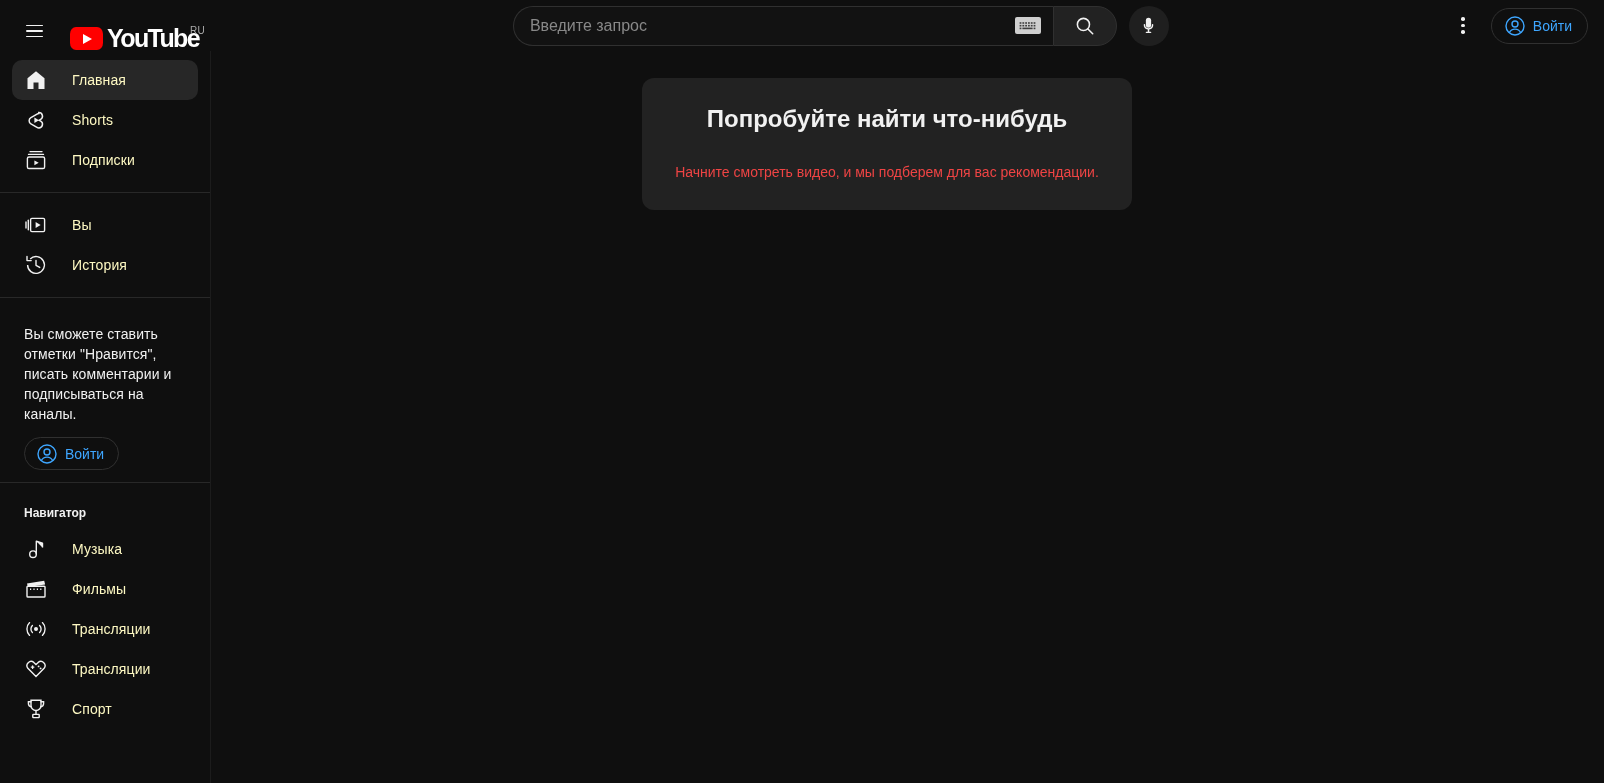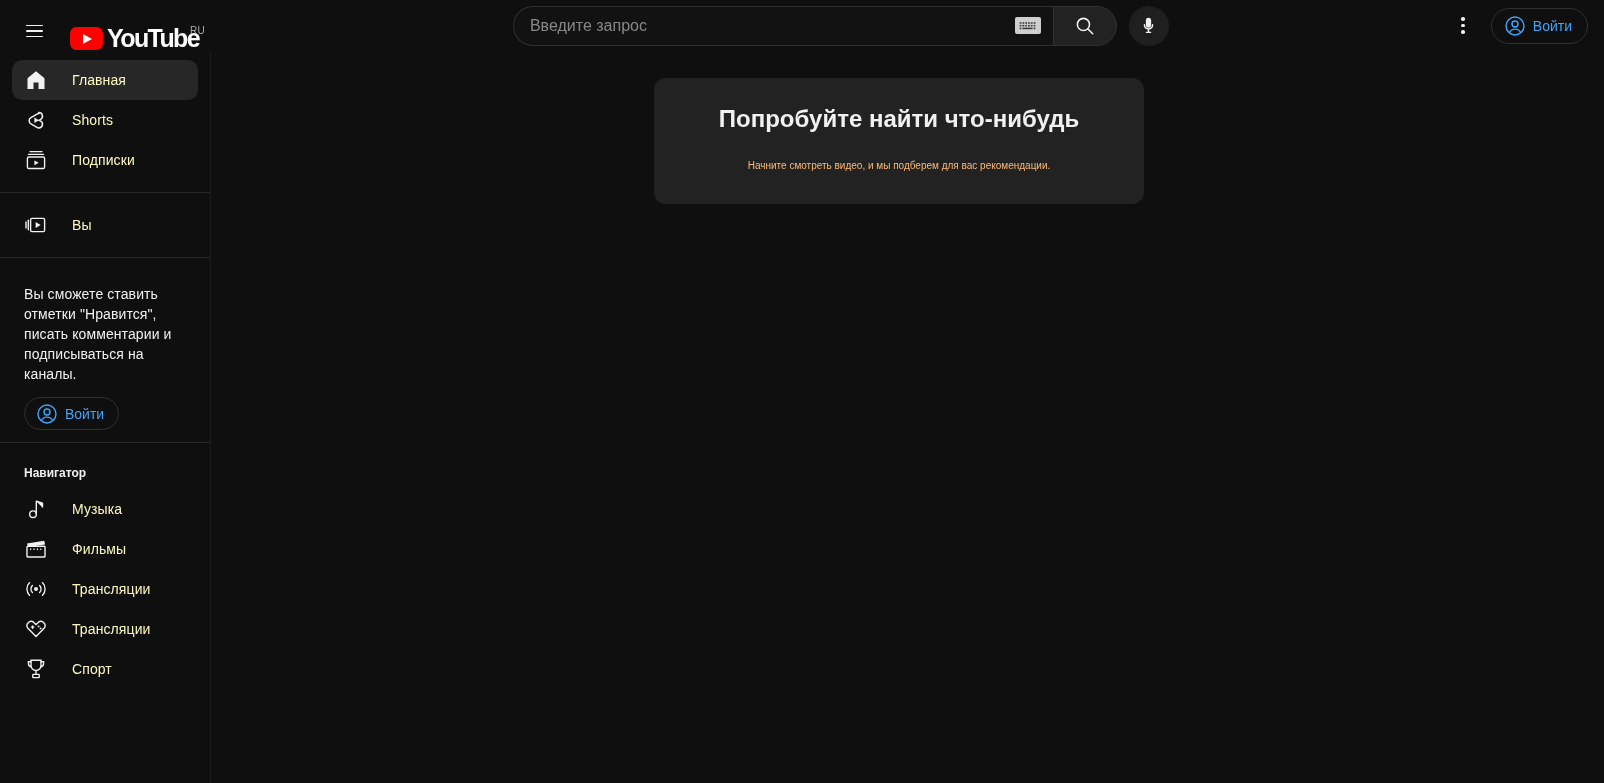--- a/index.html
+++ b/index.html
@@ -286,39 +286,39 @@
   .main {
     position: absolute;
     top: 51px; left: 212px;
     width: 1392px;
     height: 732px;
     background: #0f0f0f;
     overflow: hidden;
   }
   .promo-card {
     position: absolute;
-    left: 442px;
+    left: 430px;
     top: 27px;
     width: 490px;
     padding: 26px 24px 28px 24px;
     background: #222222;
     border-radius: 12px;
     text-align: center;
   }
   .promo-card-title {
     font-size: 24px;
     font-weight: 700;
     color: #f1f1f1;
     line-height: 30px;
     letter-spacing: 0px;
   }
   .promo-card-sub {
-    margin-top: 22px;
-    font-size: 10px;
-    color: #fdba74;
+    margin-top: 28px;
+    font-size: 14px;
+    color: #ef4444;
     line-height: 20px;
   }
 </style>
 </head>
 <body>
 
 <div class="masthead">
 
   <div class="mast-left">
     <div class="hamburger">
@@ -432,20 +432,30 @@
       <svg width="24" height="24" viewBox="0 0 24 24" fill="none" stroke="#f1f1f1" stroke-width="1.4">
         <rect x="6.6" y="5.4" width="14" height="13.2" rx="1.3"></rect>
         <line x1="4.3" y1="7.3" x2="4.3" y2="16.7" stroke-linecap="round"></line>
         <line x1="2" y1="9" x2="2" y2="15" stroke-linecap="round"></line>
         <path d="M11.6 8.9l5 3.1-5 3.1z" fill="#f1f1f1" stroke="none"></path>
       </svg>
     </span>
     <span class="lbl">Вы</span>
   </div>
 
+  <div class="nav-item">
+    <span class="ico">
+      <svg width="24" height="24" viewBox="0 0 24 24" fill="none" stroke="#f1f1f1" stroke-width="1.4">
+        <path d="M3.6 12a8.4 8.4 0 1 0 2.6-6.1"></path>
+        <polyline points="3,3.4 3,7.6 7.2,7.6" stroke-linecap="round" stroke-linejoin="round"></polyline>
+        <polyline points="12,7.4 12,12.3 15.7,14.4" stroke-linecap="round" stroke-linejoin="round"></polyline>
+      </svg>
+    </span>
+    <span class="lbl">История</span>
+  </div>
 
   <div class="divider"></div>
 
   <div class="promo">
     <div class="promo-text">Вы сможете ставить отметки "Нравится", писать комментарии и подписываться на каналы.</div>
     <div class="promo-btn">
       <svg width="24" height="24" viewBox="0 0 24 24" fill="none" stroke="#3ea6ff" stroke-width="1.4">
         <circle cx="12" cy="12" r="9"></circle>
         <circle cx="12" cy="10" r="3"></circle>
         <path d="M6.3 18.6a6.4 6.4 0 0 1 11.4 0"></path>

